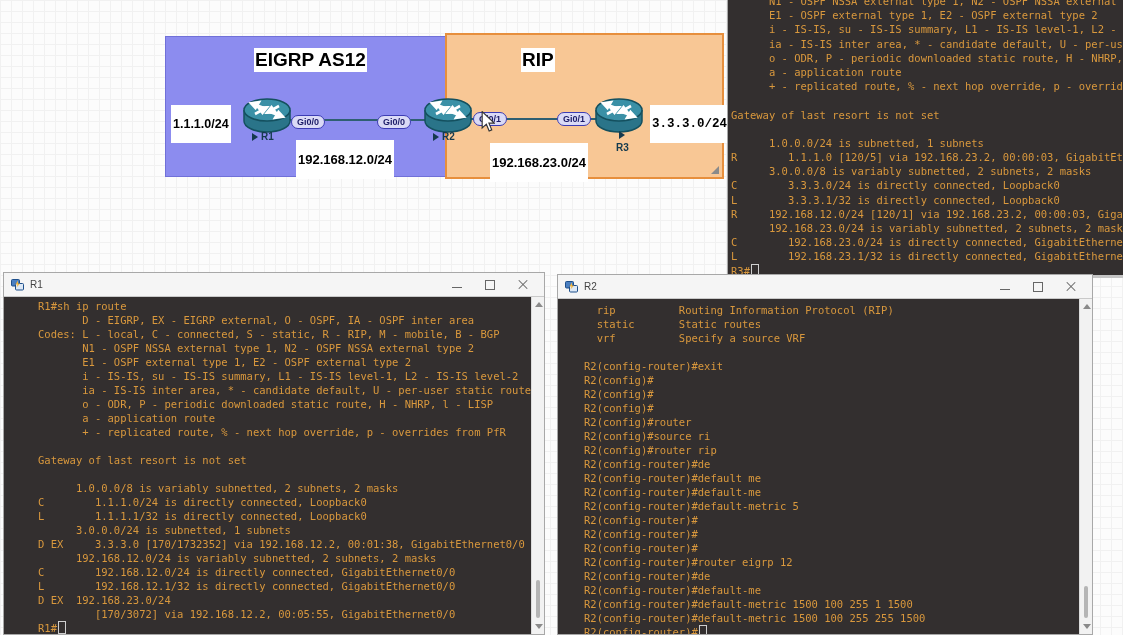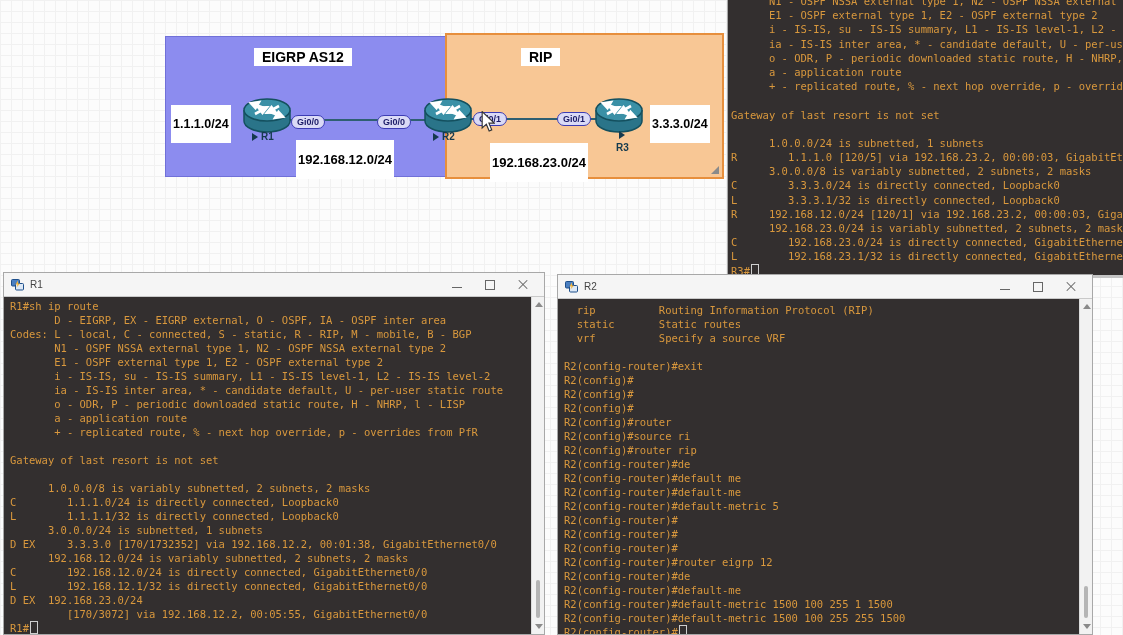--- a/index.html
+++ b/index.html
@@ -16,21 +16,21 @@
   }
   .area{position:absolute;}
   .area.blue{left:165px;top:36px;width:280px;height:139px;background:#8c8cef;border:1px solid #7070d8;}
   .area.orange{left:445px;top:33px;width:275px;height:142px;background:#f8c795;border:2px solid #e78f3d;}
   .resize-tri{
     position:absolute;right:3px;bottom:3px;width:0;height:0;
     border-left:8px solid transparent;border-bottom:8px solid #8a8a8a;
   }
   .area-title{
     position:absolute;background:#ffffff;color:#000;
-    font-weight:bold;font-size:14px;padding:1px 8px;white-space:nowrap;
+    font-weight:bold;font-size:19px;padding:1px 1px;white-space:nowrap;
   }
   .link{position:absolute;height:2px;background:#2f5f72;}
   .router{position:absolute;width:50px;height:40px;}
   .rlabel{
     position:absolute;font-size:10px;font-weight:bold;color:#143a4e;
     display:flex;align-items:center;gap:3px;white-space:nowrap;
   }
   .rlabel .tri{width:0;height:0;border-top:4px solid transparent;border-bottom:4px solid transparent;border-left:6px solid #16394d;display:inline-block;}
   .pill{
     position:absolute;background:#dadaf6;border:1px solid #3c3cb4;border-radius:8px;
@@ -142,21 +142,21 @@
   </div>
 
   <div class="pill" style="left:291px;top:115px;">Gi0/0</div>
   <div class="pill" style="left:377px;top:115px;">Gi0/0</div>
   <div class="pill" style="left:473px;top:112px;">Gi0/1</div>
   <div class="pill" style="left:557px;top:112px;">Gi0/1</div>
 
   <div class="netlabel" style="left:171px;top:105px;font-size:12.5px;">1.1.1.0/24</div>
   <div class="netlabel" style="left:296px;top:140px;">192.168.12.0/24</div>
   <div class="netlabel" style="left:490px;top:143px;">192.168.23.0/24</div>
-  <div class="netlabel" style="left:650px;top:105px;font-size:12.5px;">3.3.3.0/24</div>
+  <div class="netlabel" style="left:650px;top:105px;font-size:12.5px;font-family:Liberation Mono, monospace;">3.3.3.0/24</div>
 
   <svg class="mouse-cursor" style="left:481px;top:111px;" width="14" height="21" viewBox="0 0 12 18">
     <path d="M1,0.5 L1,14.5 L4.6,11.3 L7,17.2 L9.2,16.2 L6.8,10.4 L11.3,10.4 Z" fill="#ffffff" stroke="#333" stroke-width="1"></path>
   </svg>
 </div>
 
 <div class="win r3term" style="left:727px;top:0;width:420px;height:278px;border-top:none;border-bottom:3px solid #c4c4c4;">
   <div class="termwrap" style="top:0;">
     <div class="term">
         <div class="tline">      N1 - OSPF NSSA external type 1, N2 - OSPF NSSA external type 2</div>
@@ -188,21 +188,21 @@
     <svg class="ticon" width="13" height="13" viewBox="0 0 13 13">
         <use href="#termAppIcon"></use>
       </svg>
     <span class="ttext">R1</span>
     <span class="controls">
       <span class="ctrl min"></span>
       <span class="ctrl max"></span>
       <span class="ctrl close"></span>
     </span>
   </div>
-  <div class="termwrap" style="top:24px;right:13px;">
+  <div class="termwrap" style="top:24px;right:13px;padding-left:28px;">
     <div class="term">
         <div class="tline">R1#sh ip route</div>
         <div class="tline">       D - EIGRP, EX - EIGRP external, O - OSPF, IA - OSPF inter area</div>
         <div class="tline">Codes: L - local, C - connected, S - static, R - RIP, M - mobile, B - BGP</div>
         <div class="tline">       N1 - OSPF NSSA external type 1, N2 - OSPF NSSA external type 2</div>
         <div class="tline">       E1 - OSPF external type 1, E2 - OSPF external type 2</div>
         <div class="tline">       i - IS-IS, su - IS-IS summary, L1 - IS-IS level-1, L2 - IS-IS level-2</div>
         <div class="tline">       ia - IS-IS inter area, * - candidate default, U - per-user static route</div>
         <div class="tline">       o - ODR, P - periodic downloaded static route, H - NHRP, l - LISP</div>
         <div class="tline">       a - application route</div>
@@ -235,21 +235,21 @@
     <svg class="ticon" width="13" height="13" viewBox="0 0 13 13">
         <use href="#termAppIcon"></use>
       </svg>
     <span class="ttext">R2</span>
     <span class="controls">
       <span class="ctrl min"></span>
       <span class="ctrl max"></span>
       <span class="ctrl close"></span>
     </span>
   </div>
-  <div class="termwrap" style="top:24px;right:13px;">
+  <div class="termwrap" style="top:24px;right:13px;padding-left:20px;">
     <div class="term" style="padding-top:4px;">
         <div class="tline">  rip          Routing Information Protocol (RIP)</div>
         <div class="tline">  static       Static routes</div>
         <div class="tline">  vrf          Specify a source VRF</div>
         <div class="tline"></div>
         <div class="tline">R2(config-router)#exit</div>
         <div class="tline">R2(config)#</div>
         <div class="tline">R2(config)#</div>
         <div class="tline">R2(config)#</div>
         <div class="tline">R2(config)#router</div>

